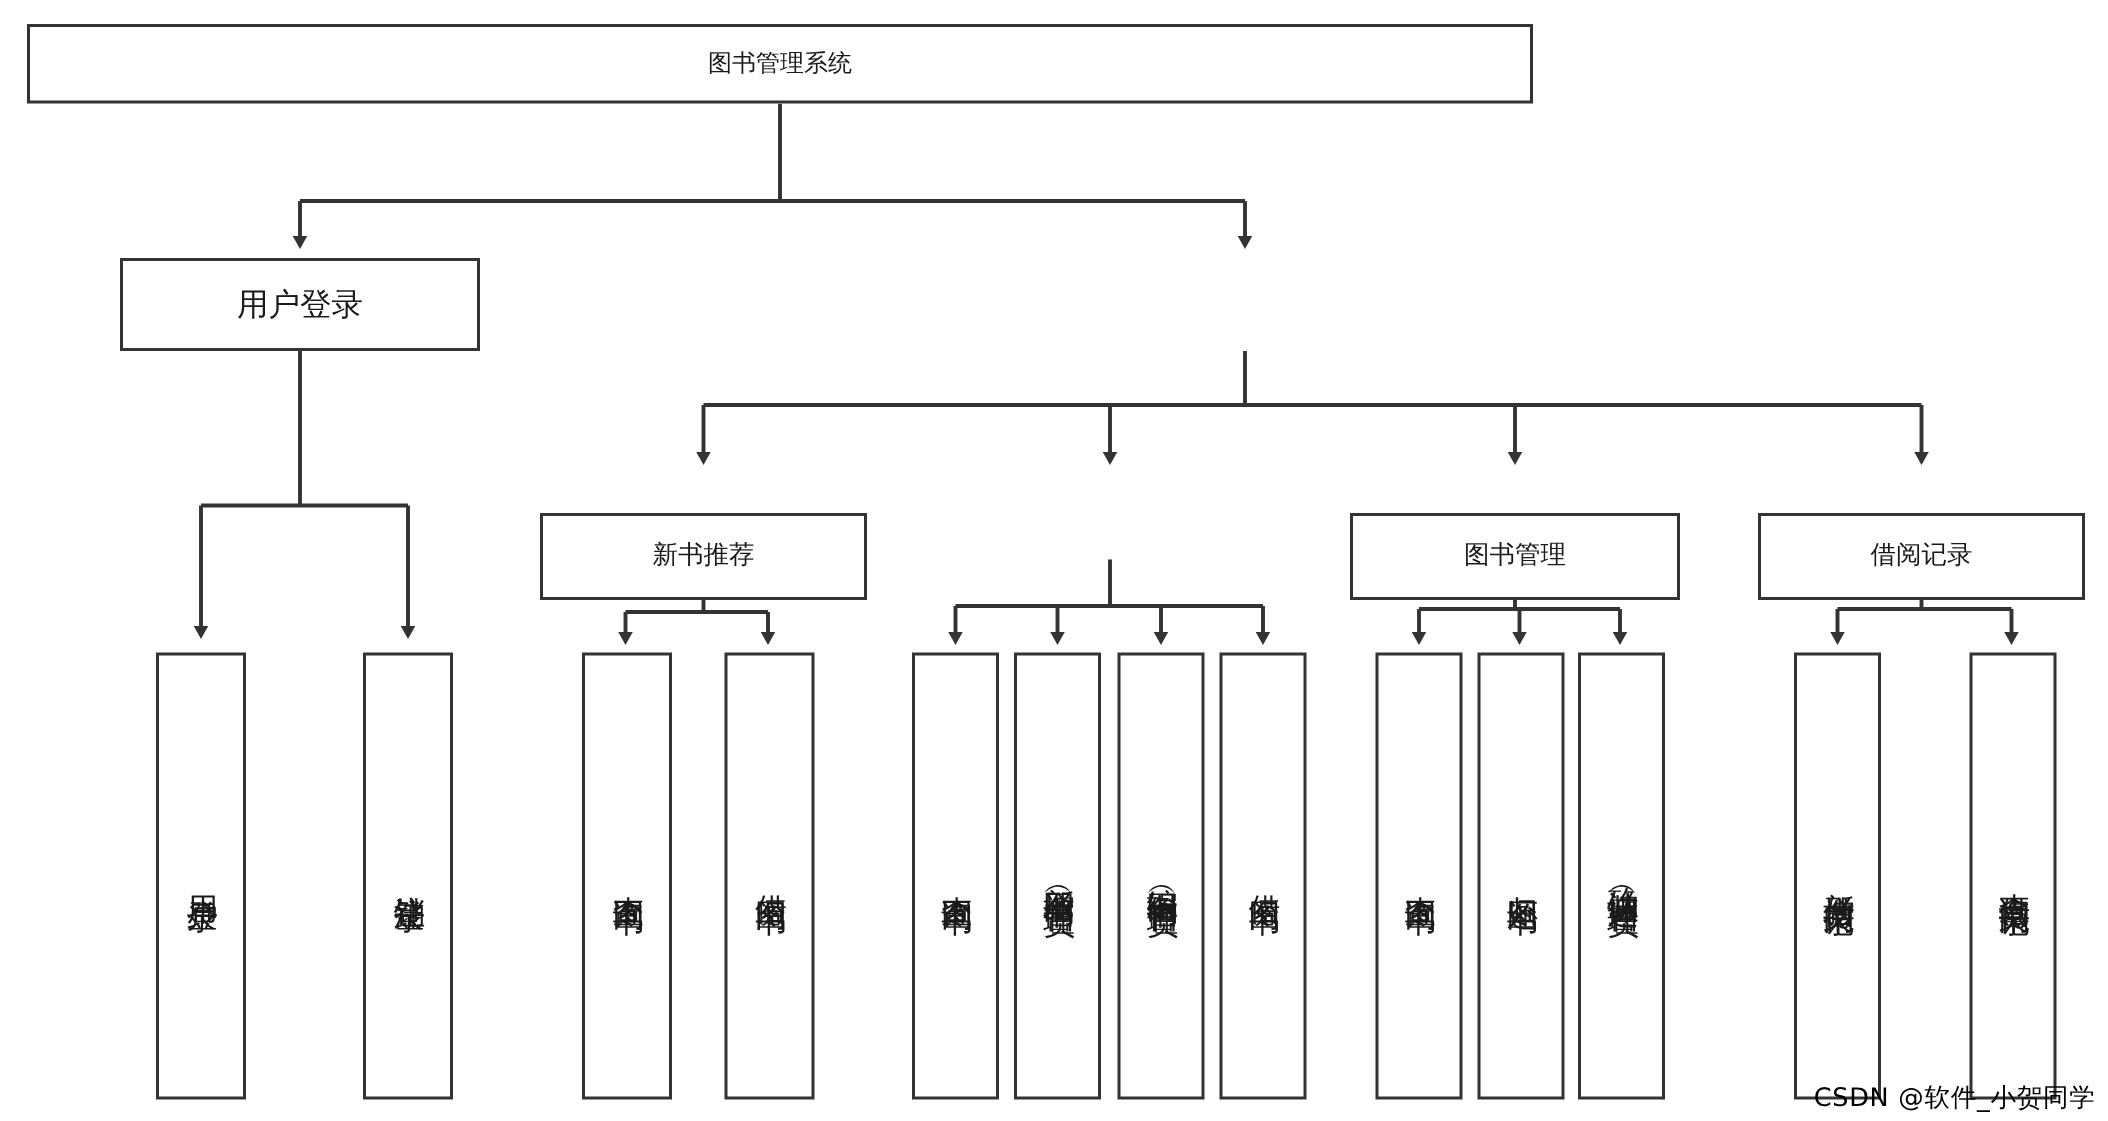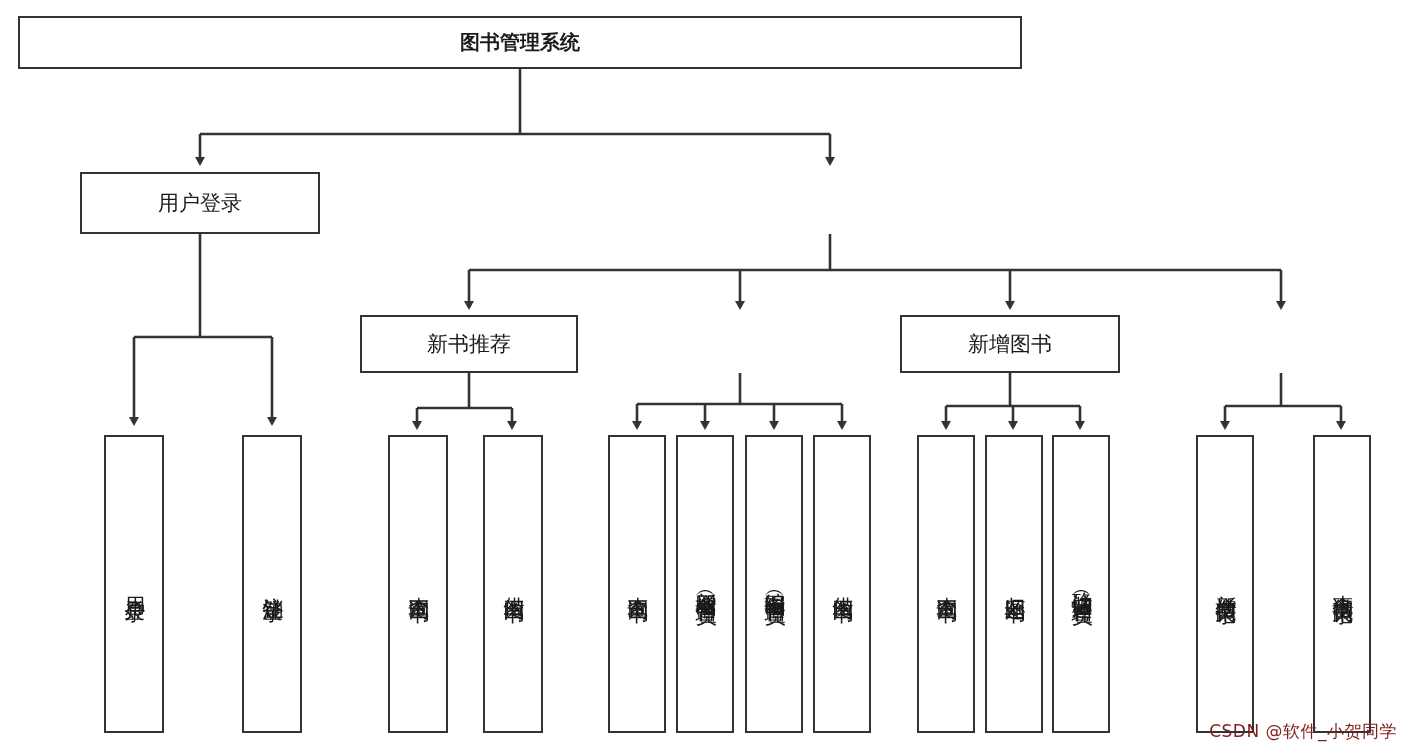--- a/index.html
+++ b/index.html
@@ -33,49 +33,49 @@
     border: 2px solid #333333;
     background: #ffffff;
     display: flex;
     align-items: center;
     justify-content: center;
     color: #1a1a1a;
     line-height: 1.16;
     text-align: center;
   }
   .node.level-0 {
-    font-size: 20px;
-    font-weight: bold;
+    font-size: 16px;
   }
   .node.level-1 {
     font-size: 21px;
   }
   .node.level-2 {
-    font-size: 21px;
+    font-size: 17px;
+    margin-top: 27px;
   }
   .node.leaf {
     font-size: 21px;
     writing-mode: vertical-rl;
     text-orientation: upright;
     align-items: center;
     justify-content: center;
     letter-spacing: 2px;
     padding: 4px 0;
   }
   .node.leaf .leaf-text {
     display: block;
     white-space: normal;
     line-height: 1.04;
   }
   #watermark {
     position: absolute;
     right: 8px;
     bottom: 4px;
     font-size: 17px;
-    color: #7f1d1d;
+    color: #000000;
     letter-spacing: 0.5px;
     white-space: nowrap;
     user-select: none;
   }
 </style>
 </head>
 <body>
 
 <div id="diagram-canvas">
 
@@ -134,21 +134,24 @@
   </div>
 
   <div class="node level-1" style="left:80px; top:172px; width:240px; height:62px;">
     <span>用户登录</span>
   </div>
 
   <div class="node level-2" style="left:360px; top:315px; width:218px; height:58px;">
     <span>新书推荐</span>
   </div>
   <div class="node level-2" style="left:900px; top:315px; width:220px; height:58px;">
-    <span>新增图书</span>
+    <span>图书管理</span>
+  </div>
+  <div class="node level-2" style="left:1172px; top:315px; width:218px; height:58px;">
+    <span>借阅记录</span>
   </div>
 
   <div class="node leaf" style="left:104px; top:435px; width:60px; height:298px;">
     <span class="leaf-text">用户登录</span>
   </div>
   <div class="node leaf" style="left:242px; top:435px; width:60px; height:298px;">
     <span class="leaf-text">注销登录</span>
   </div>
 
   <div class="node leaf" style="left:388px; top:435px; width:60px; height:298px;">

